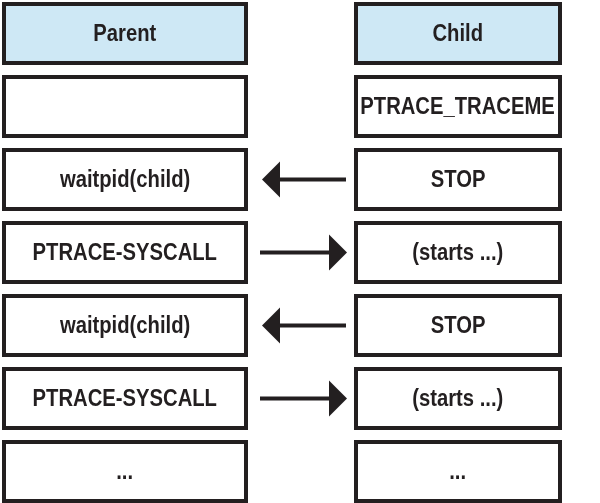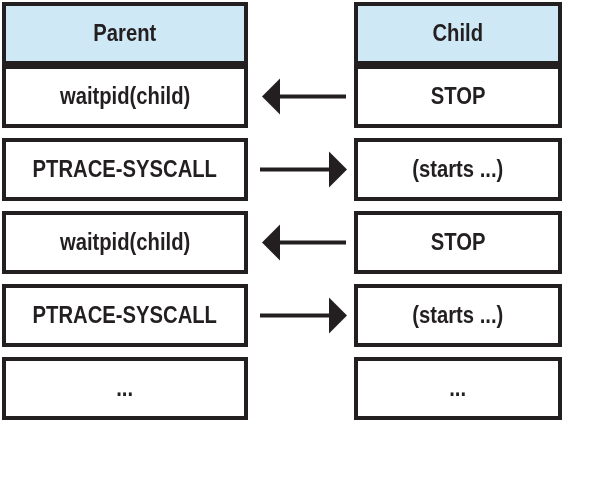--- a/index.html
+++ b/index.html
@@ -9,21 +9,21 @@
     height: 503px;
     background: #ffffff;
     font-family: "Liberation Sans", sans-serif;
     overflow: hidden;
   }
   .diagram {
     position: relative;
     padding: 2px 0 0 2px;
     display: flex;
     flex-direction: column;
-    gap: 0;
+    gap: 10px;
     width: 600px;
     text-align: center;
   }
   .row {
     display: flex;
     height: 63px;
     flex: 0 0 63px;
   }
   .box {
     border: 4px solid var(--line, #231f20);
@@ -60,20 +60,29 @@
     <div class="box header col-parent">
       <span class="label">Parent</span>
     </div>
     <div class="col-gap"></div>
     <div class="box header col-child">
       <span class="label">Child</span>
     </div>
   </div>
 
   <div id="rows" style="display: flex; flex-direction: column; gap: 10px;">
+    <div class="row">
+      <div class="box col-parent">
+        <span class="label parent-label"></span>
+      </div>
+      <div class="col-gap arrow-cell"></div>
+      <div class="box col-child">
+        <span class="label child-label">PTRACE_TRACEME</span>
+      </div>
+    </div>
 
     <div class="row">
       <div class="box col-parent">
         <span class="label parent-label">waitpid(child)</span>
       </div>
       <div class="col-gap arrow-cell">
           <svg width="106" height="63" viewBox="0 0 106 63">
             <line x1="30" y1="31.5" x2="98" y2="31.5" stroke="#231f20" stroke-width="4"></line>
             <polygon points="14,31.5 32,13.5 32,49.5" fill="#231f20"></polygon>
           </svg>

